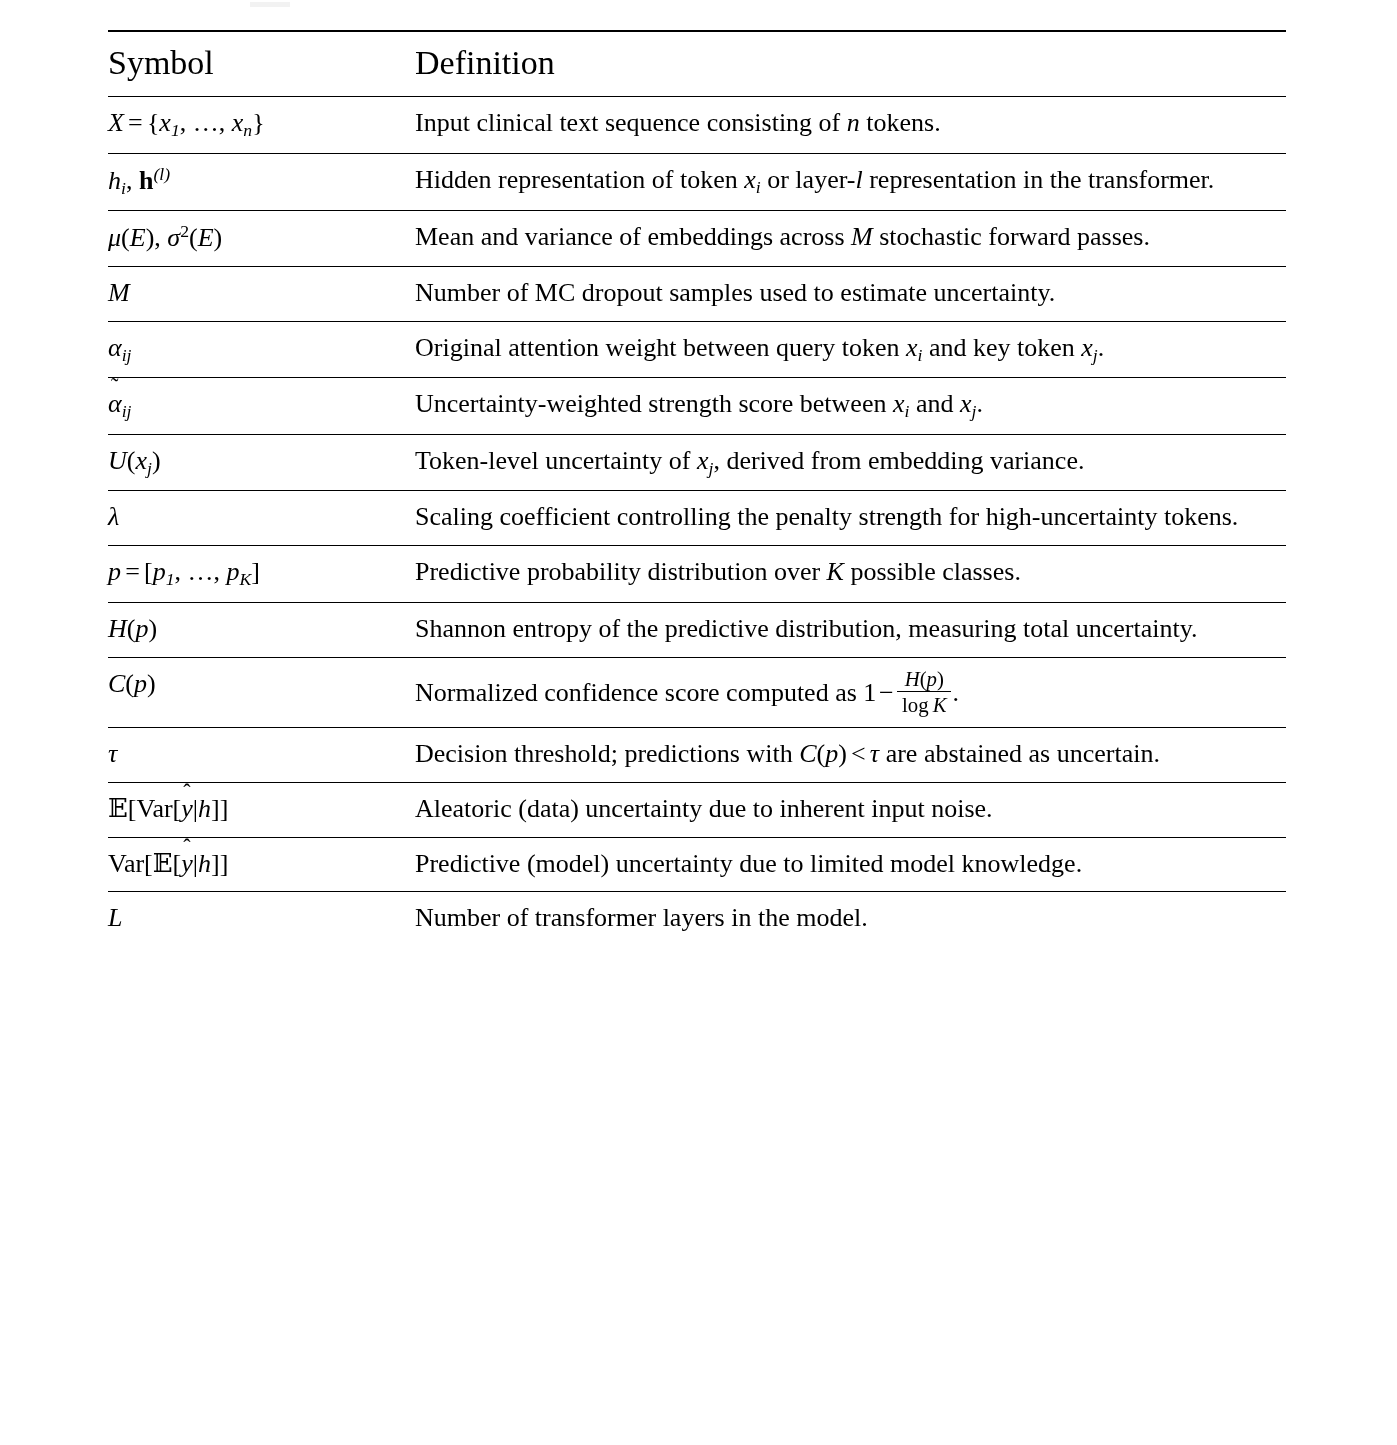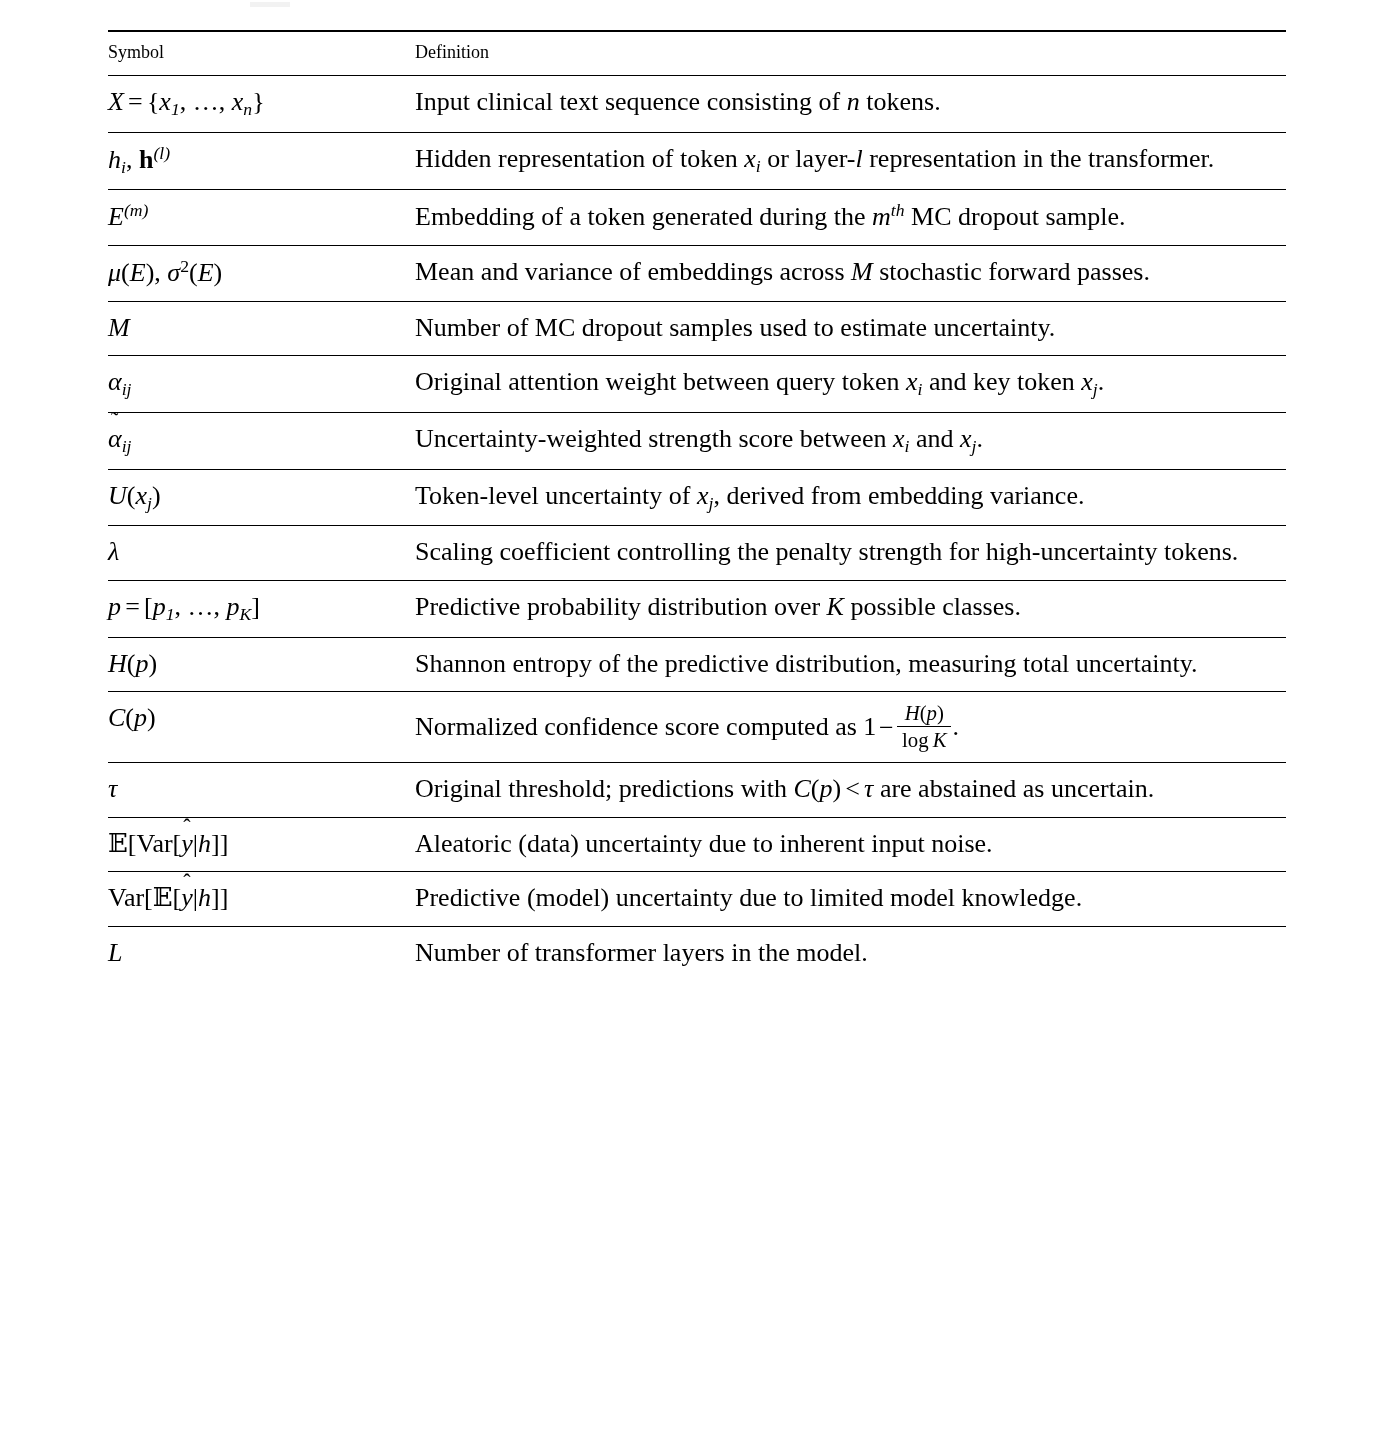--- a/index.html
+++ b/index.html
@@ -44,21 +44,21 @@
   td.sym, th.sym { padding-right: 14px; }
   td.def, th.def { padding-right: 4px; text-align: justify; text-justify: inter-word; }
 
   
   tr.rule-top > * { border-top: 2.3px solid #000; }
   tr.rule-mid > * { border-top: 1.6px solid #000; }
   tr.rule-bot > * { border-bottom: 2.3px solid #000; }
 
   thead th {
     font-weight: bold;
-    font-size: 18px;
+    font-size: 34px;
     padding-top: 10px;
     padding-bottom: 12px;
   }
 
   
   .mi  { font-style: italic; font-family: "Liberation Serif", "DejaVu Serif", serif; }
   .mu  { font-style: normal; }
   .mb  { font-weight: bold; font-style: normal; }
   .msub { font-size: 0.68em; vertical-align: -0.26em; font-style: italic; }
   .msup { font-size: 0.68em; vertical-align: 0.50em; font-style: italic; }
@@ -148,30 +148,20 @@
         <span class="nowrap"><span class="mi">h</span><span class="msub">i</span><span class="mu">,</span> <span class="mb">h</span><span class="msup">(l)</span></span>
       </td>
       <td class="def">
         <span>Hidden representation of token</span>
         <span class="nowrap"><span class="mi">x</span><span class="msub">i</span></span>
         <span>or layer-</span><span class="mi">l</span>
         <span>representation in the transformer.</span>
       </td>
     </tr>
 
-    <tr class="rule-mid">
-      <td class="sym">
-        <span class="nowrap"><span class="mi">E</span><span class="msup">(m)</span></span>
-      </td>
-      <td class="def">
-        <span>Embedding of a token generated during the</span>
-        <span class="nowrap"><span class="mi">m</span><span class="msup">th</span></span>
-        <span>MC dropout sample.</span>
-      </td>
-    </tr>
 
     <tr class="rule-mid">
       <td class="sym">
         <span class="nowrap"><span class="mi">μ</span><span class="mu">(</span><span class="mi">E</span><span class="mu">)</span><span class="mu">,</span> <span class="mi">σ</span><span class="msup-u">2</span><span class="mu">(</span><span class="mi">E</span><span class="mu">)</span></span>
       </td>
       <td class="def">
         <span>Mean and variance of embeddings across</span>
         <span class="mi">M</span>
         <span>stochastic forward passes.</span>
       </td>
@@ -257,21 +247,21 @@
       <td class="def">
         <span>Normalized confidence score computed as 1</span><span class="opt">−</span><span class="frac"><span class="num"><span class="mi">H</span><span class="mu">(</span><span class="mi">p</span><span class="mu">)</span></span><span class="den"><span class="mu">log</span> <span class="mi">K</span></span></span><span>.</span>
       </td>
     </tr>
 
     <tr class="rule-mid">
       <td class="sym">
         <span class="mi">τ</span>
       </td>
       <td class="def">
-        <span>Original threshold; predictions with</span>
+        <span>Decision threshold; predictions with</span>
         <span class="nowrap"><span class="mi">C</span><span class="mu">(</span><span class="mi">p</span><span class="mu">)</span><span class="op">&lt;</span><span class="mi">τ</span></span>
         <span>are abstained as uncertain.</span>
       </td>
     </tr>
 
 
     <tr class="rule-mid">
       <td class="sym">
         <span class="nowrap"><span class="bb">𝔼</span><span class="mu">[</span><span class="mu">Var</span><span class="mu">[</span><span class="hatbox"><span class="hatmark">ˆ</span><span class="mi">y</span></span><span class="mu">|</span><span class="mi">h</span><span class="mu">]]</span></span>
       </td>

